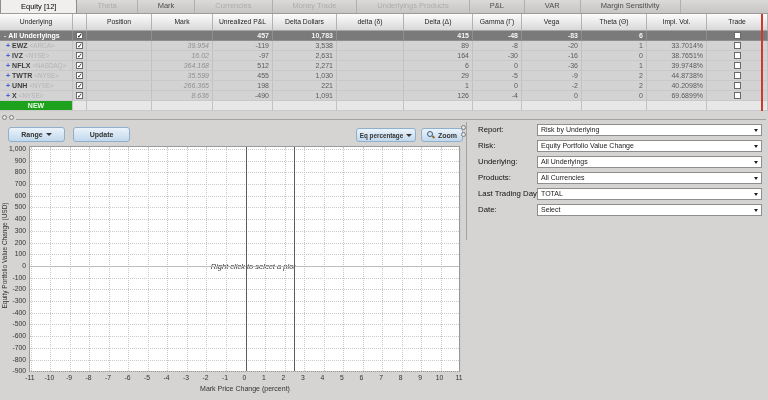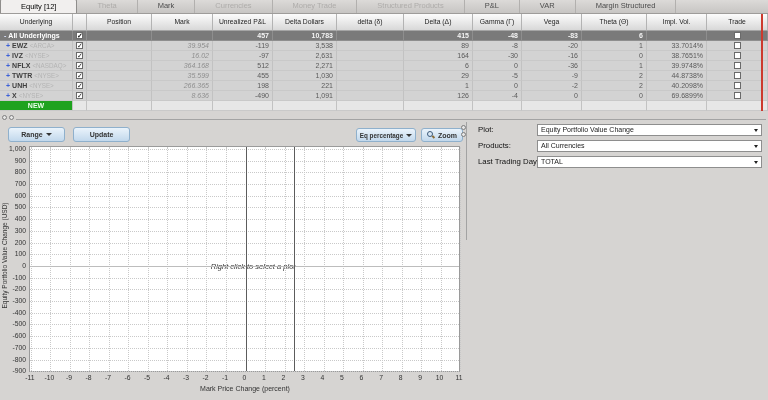--- a/index.html
+++ b/index.html
@@ -101,24 +101,24 @@
 <body>
 
 <div id="app">
 
   <div id="tabbar">
       <div class="tab active">Equity [12]</div>
       <div class="tab disabled">Theta</div>
       <div class="tab normal">Mark</div>
       <div class="tab disabled">Currencies</div>
       <div class="tab disabled">Money Trade</div>
-      <div class="tab disabled">Structured Products</div>
+      <div class="tab disabled">Underlyings Products</div>
       <div class="tab normal">P&amp;L</div>
       <div class="tab normal">VAR</div>
-      <div class="tab normal">Margin Structured</div>
+      <div class="tab normal">Margin Sensitivity</div>
     </div>
 
   <div id="grid">
     <div id="grid-head" class="grow">
         <div class="hc" style="width: 73px;">Underlying</div>
         <div class="hc" style="width: 14px;"></div>
         <div class="hc" style="width: 65px;">Position</div>
         <div class="hc" style="width: 61px;">Mark</div>
         <div class="hc" style="width: 60px;">Unrealized P&amp;L</div>
         <div class="hc" style="width: 64px;">Delta Dollars</div>
@@ -429,27 +429,39 @@
     </div>
   <div id="xaxis-title">Mark Price Change (percent)</div>
 
   <div class="knob" style="left:461px; top:125px;"></div>
   <div class="knob" style="left:461px; top:132px;"></div>
   <div id="vsplit-line"></div>
 
   <div id="side-panel">
     <div id="form-rows">
         <div class="frow">
-          <span class="flabel">Plot:</span>
+          <span class="flabel">Report:</span>
+          <div class="fvalue">Risk by Underlying</div>
+        </div>
+        <div class="frow">
+          <span class="flabel">Risk:</span>
           <div class="fvalue">Equity Portfolio Value Change</div>
+        </div>
+        <div class="frow">
+          <span class="flabel">Underlying:</span>
+          <div class="fvalue">All Underlyings</div>
         </div>
         <div class="frow">
           <span class="flabel">Products:</span>
           <div class="fvalue">All Currencies</div>
         </div>
         <div class="frow">
           <span class="flabel">Last Trading Day:</span>
           <div class="fvalue">TOTAL</div>
         </div>
+        <div class="frow">
+          <span class="flabel">Date:</span>
+          <div class="fvalue">Select</div>
+        </div>
       </div>
   </div>
 
 </div>
 
 </body></html>

